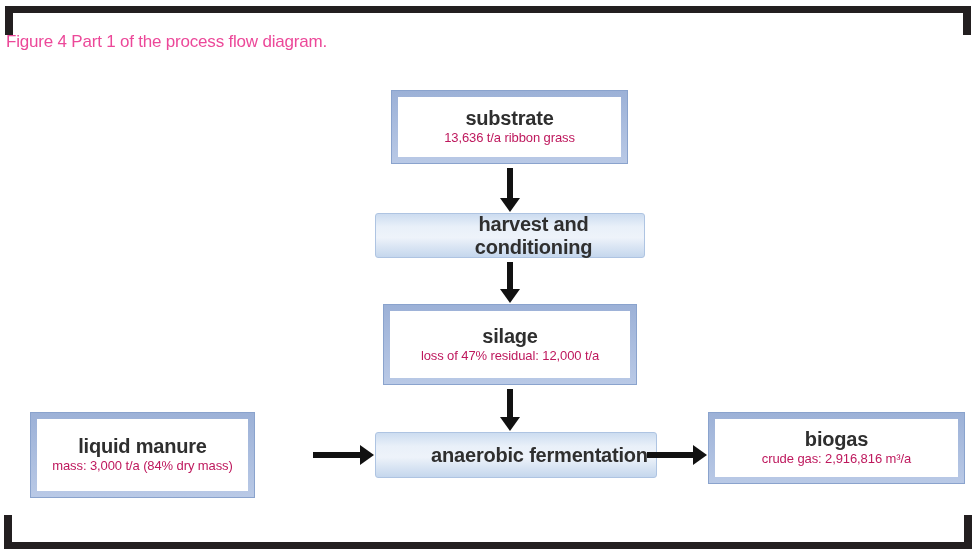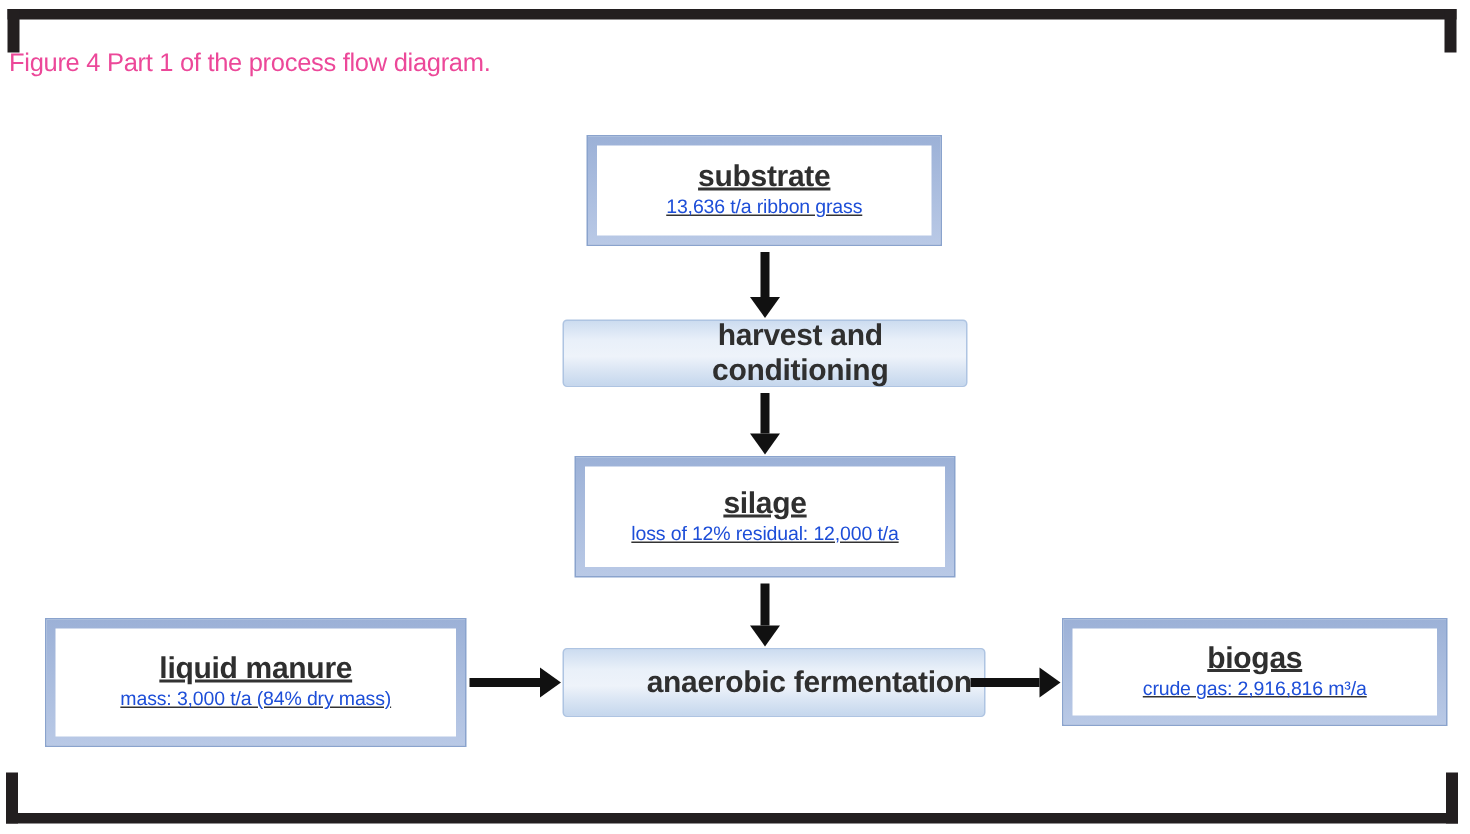--- a/index.html
+++ b/index.html
@@ -26,21 +26,20 @@
 
   
   .node {
     position: absolute;
     text-align: center;
   }
   .node.outlined {
     border: 1px solid #8aa3cd;
     background: linear-gradient(180deg, #9cb1d7 0%, #b9c9e6 100%);
     padding: 6px;
-    text-decoration: underline;
   }
   .node.outlined .node-body {
     background: #ffffff;
     width: 100%; height: 100%;
     display: flex; flex-direction: column;
     align-items: center; justify-content: center;
   }
   .node.filled {
     border: 1px solid #aec4e2;
     border-radius: 3px;
@@ -54,21 +53,21 @@
   }
   .node-title {
     font-size: 20px;
     font-weight: 600;
     color: #2f2f2f;
     letter-spacing: -0.2px;
     line-height: 1.15;
   }
   .node-sub {
     font-size: 13px;
-    color: #1d4ed8;
+    color: #be185d;
     letter-spacing: -0.1px;
     line-height: 1.25;
   }
 
   
   .arrow { position: absolute; display: flex; }
   .arrow-down { flex-direction: column; align-items: center; width: 20px; }
   .arrow-down .shaft { width: 6px; flex: 1; background: #111111; }
   .arrow-down .head {
     width: 0; height: 0;
@@ -108,25 +107,25 @@
 
   <div class="node filled" style="left:375px; top:213px; width:270px; height:45px;">
     <div class="node-body">
       <div class="node-title">harvest and conditioning</div>
     </div>
   </div>
 
   <div class="node outlined" style="left:383px; top:304px; width:254px; height:81px;text-align:center;">
     <div class="node-body">
       <div class="node-title">silage</div>
-      <div class="node-sub">loss of 12% residual: 12,000 t/a</div>
+      <div class="node-sub">loss of 47% residual: 12,000 t/a</div>
     </div>
   </div>
 
-  <div class="node outlined" style="left:30px; top:412px; width:281px; height:86px;">
+  <div class="node outlined" style="left:30px; top:412px; width:225px; height:86px;">
     <div class="node-body">
       <div class="node-title">liquid manure</div>
       <div class="node-sub">mass: 3,000 t/a (84% dry mass)</div>
     </div>
   </div>
 
   <div class="node filled" style="left:375px; top:432px; width:282px; height:46px;">
     <div class="node-body">
       <div class="node-title">anaerobic fermentation</div>
     </div>

